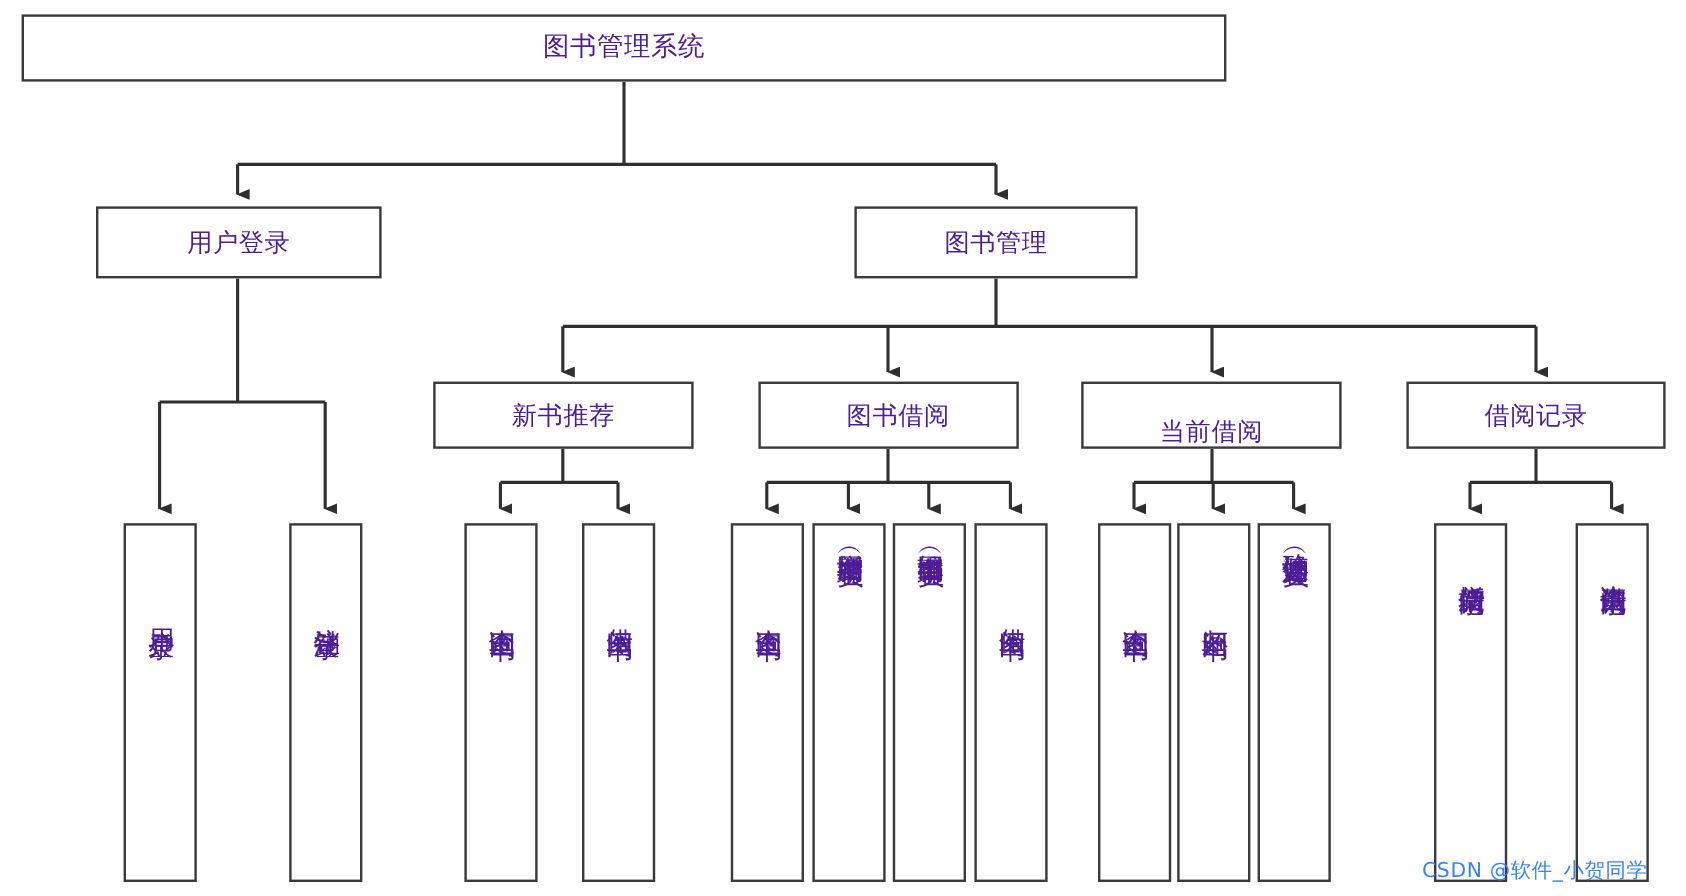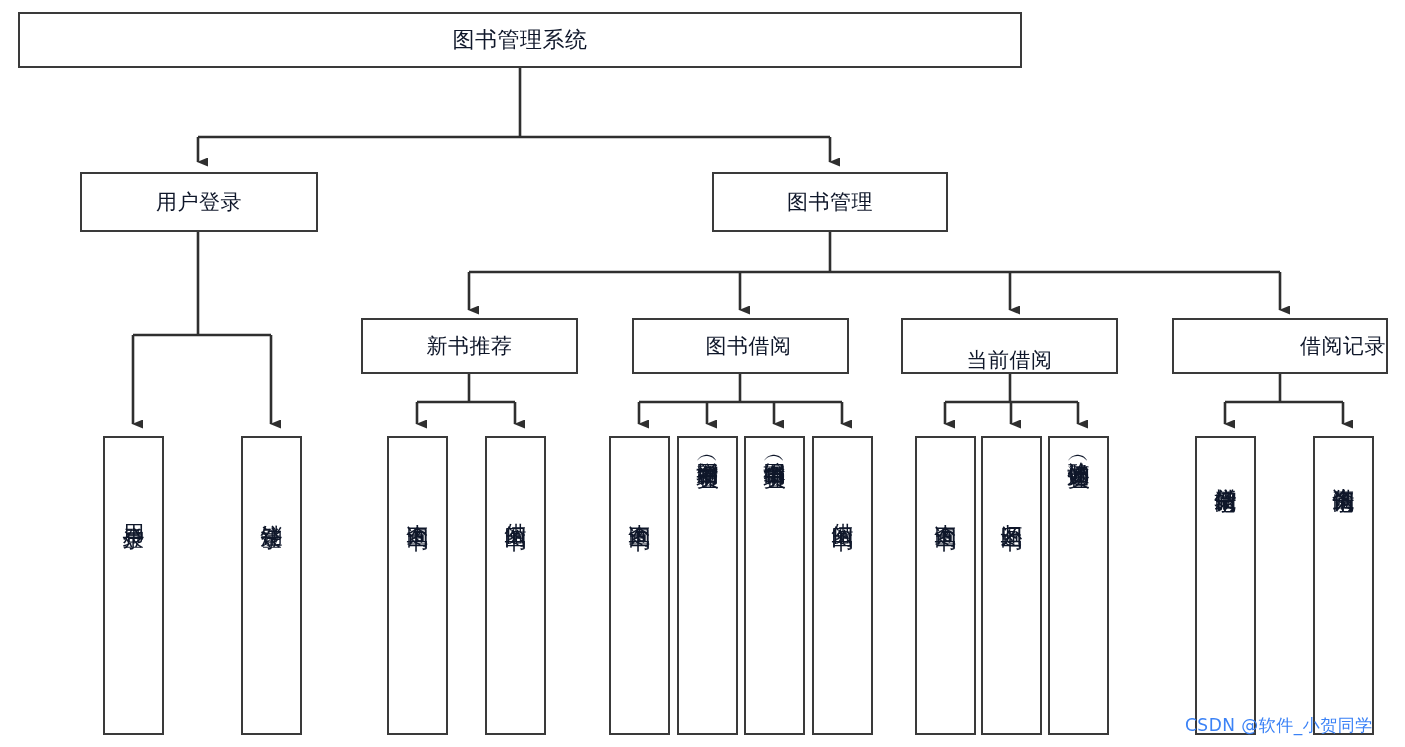--- a/index.html
+++ b/index.html
@@ -34,21 +34,21 @@
     border: 2px solid #3a3a3a;
     display: flex;
     align-items: center;
     justify-content: center;
     overflow: hidden;
   }
   .node-label {
     display: block;
     line-height: 1.15;
     letter-spacing: 0.5px;
-    color: #0f172a;
+    color: #4c1d95;
     white-space: nowrap;
   }
   
   .node.horiz .node-label {
     writing-mode: horizontal-tb;
     font-size: 21px;
   }
   .node.root .node-label {
     font-size: 22px;
   }
@@ -153,21 +153,21 @@
   </div>
 
   <div class="node horiz" style="left:632px; top:318px; width:217px; height:56px;padding-left:16px;">
     <span class="node-label">图书借阅</span>
   </div>
 
   <div class="node horiz" style="left:901px; top:318px; width:217px; height:56px;align-items:flex-end;">
     <span class="node-label">当前借阅</span>
   </div>
 
-  <div class="node horiz" style="left:1172px; top:318px; width:216px; height:56px;justify-content:flex-end;">
+  <div class="node horiz" style="left:1172px; top:318px; width:216px; height:56px;">
     <span class="node-label">借阅记录</span>
   </div>
 
   <div class="node vert" style="left:103px; top:436px; width:61px; height:299px; padding-top:68px;">
     <span class="node-label">用户登录</span>
   </div>
 
   <div class="node vert" style="left:241px; top:436px; width:61px; height:299px; padding-top:68px;">
     <span class="node-label">注销登录</span>
   </div>

